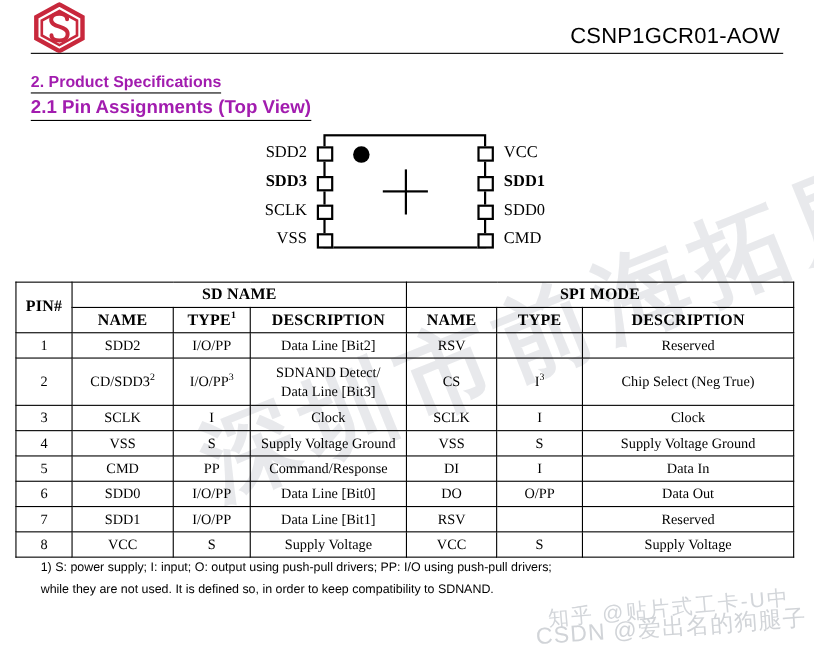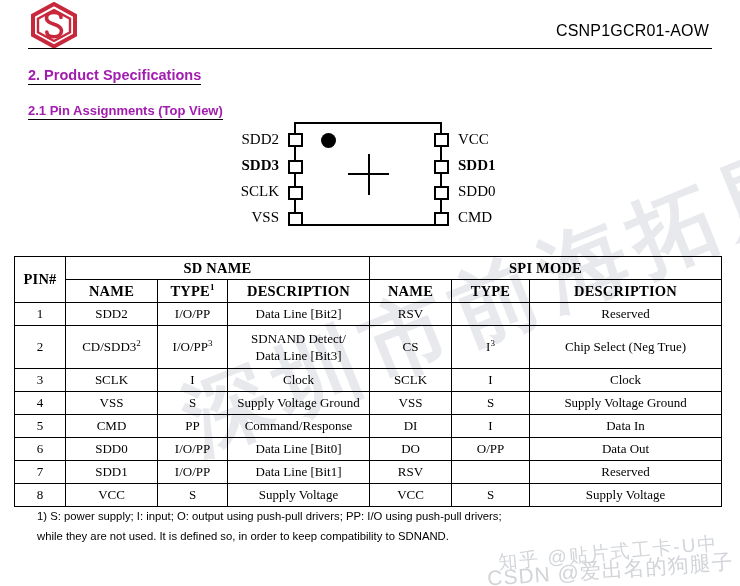--- a/index.html
+++ b/index.html
@@ -71,21 +71,21 @@
     left: 28px;
     top: 2px;
     width: 52px;
     height: 46px;
   }
   .part-number {
     position: absolute;
     right: 31px;
     top: 22px;
     font-family: "Liberation Sans", sans-serif;
-    font-size: 16px;
+    font-size: 20px;
     letter-spacing: .2px;
     color: #000;
     white-space: nowrap;
   }
   .header-rule {
     position: absolute;
     left: 28px;
     top: 48px;
     width: 684px;
     height: 0;
@@ -96,21 +96,21 @@
   .heading {
     position: absolute;
     font-family: "Liberation Sans", sans-serif;
     font-weight: bold;
     color: #a21caf;
     white-space: nowrap;
     border-bottom: 1.6px solid #000;
     padding-bottom: 1px;
   }
   #h-sec { left: 28px; top: 67px; font-size: 14.5px; }
-  #h-sub { left: 28px; top: 103px; font-size: 13px; }
+  #h-sub { left: 28px; top: 88px; font-size: 17px; }
 
   
   .diagram {
     position: absolute;
     left: 225px;
     top: 118px;
     width: 300px;
     height: 115px;
   }
   .chip-body {

